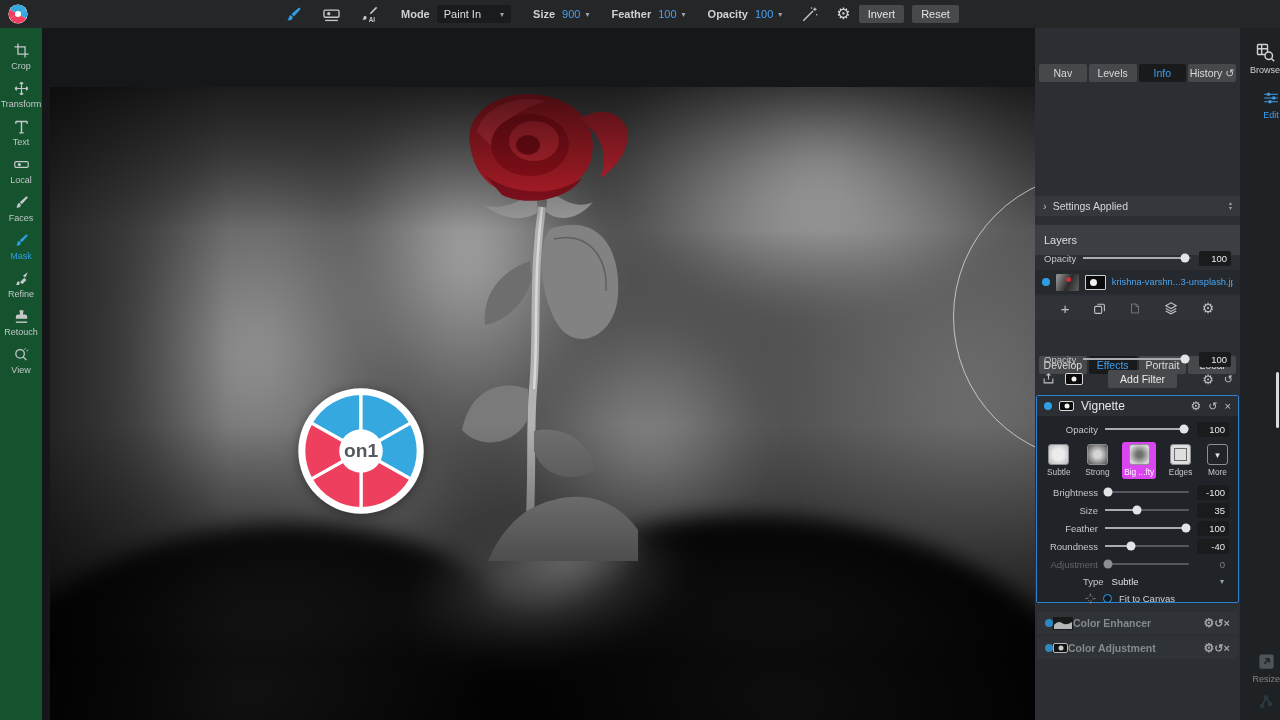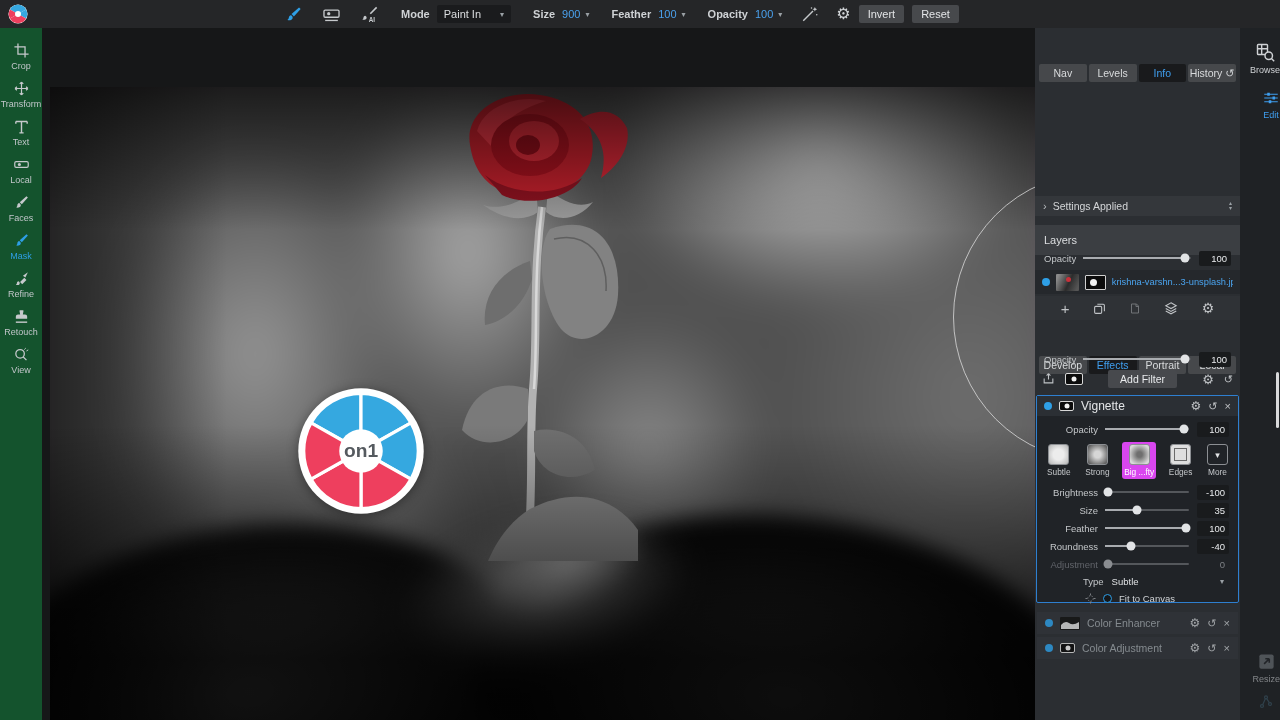--- a/index.html
+++ b/index.html
@@ -117,21 +117,21 @@
   .vslider.disabled .fill{background:#6a6d71;}
   .vslider.disabled .knob{background:#8a8d91;}
   .vslider.disabled .val{background:transparent;color:#7d8085;}
   .typerow{display:flex;align-items:center;padding:0 14px 0 46px;height:17px;}
   .typerow .tl{font-size:9.5px;color:#c4c7ca;}
   .typerow .tv{font-size:9.5px;color:#dfe1e3;margin-left:8px;}
   .typerow .chev{margin-left:auto;}
   .fitrow{display:flex;align-items:center;padding:0 0 0 48px;height:17px;gap:7px;}
   .radio{width:9px;height:9px;border-radius:50%;border:1.5px solid #2e9fe6;background:#15171a;}
   .fitlbl{font-size:9.5px;color:#cfd2d5;}
-  .stackrow{height:22px;background:#303439;display:flex;align-items:center;gap:7px;padding:0 8px;margin:0 2px;opacity:.8;}
+  .stackrow{height:22px;background:#303439;display:flex;align-items:center;padding:0 8px;margin:0 2px;opacity:.8;font-weight:bold;}
   .stackrow .sname{font-size:10.5px;color:#9ba1a6;flex:1;}
   .ce-thumb{width:20px;height:13px;background:#141414;border-radius:1px;display:flex;align-items:flex-end;overflow:hidden;}
 
   
   .rstrip{position:absolute;left:1240px;top:28px;width:40px;height:692px;background:#1f2225;z-index:26;
           display:flex;flex-direction:column;align-items:flex-end;}
   .rstrip .mod{display:flex;flex-direction:column;align-items:center;margin-top:14px;}
   .rstrip .mlbl{font-size:9px;color:#cfd2d5;margin-top:3px;}
   .rstrip .mlbl.blue{color:#3f9ff0;}
   .rstrip .bottom{margin-top:auto;margin-bottom:10px;display:flex;flex-direction:column;align-items:center;opacity:.55;}

